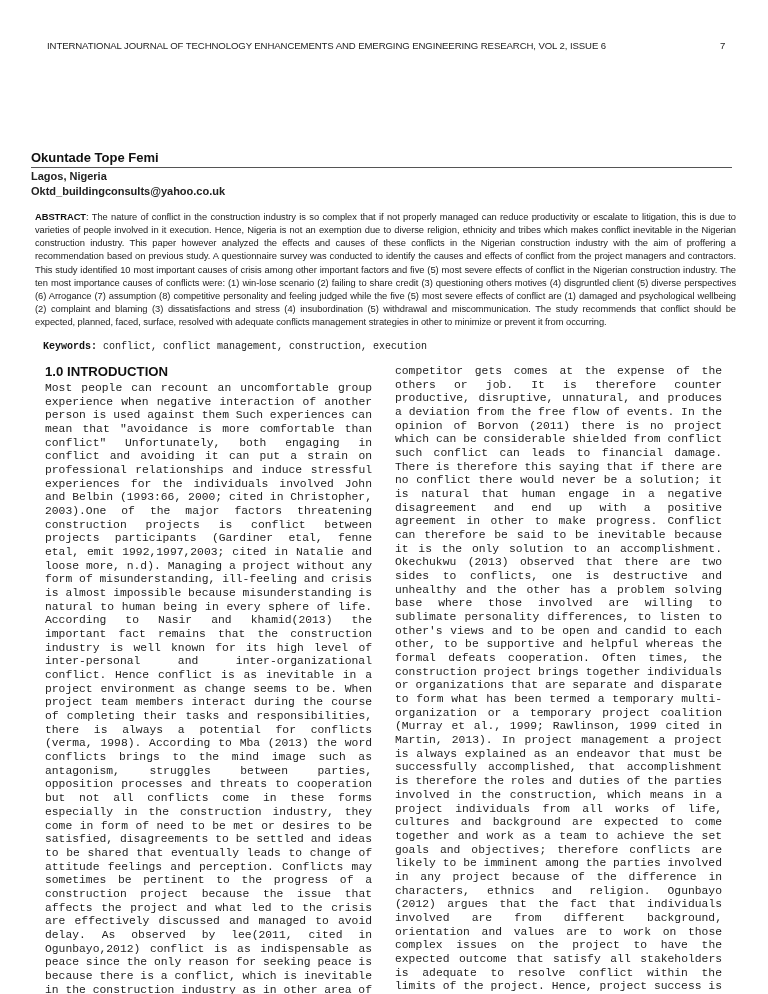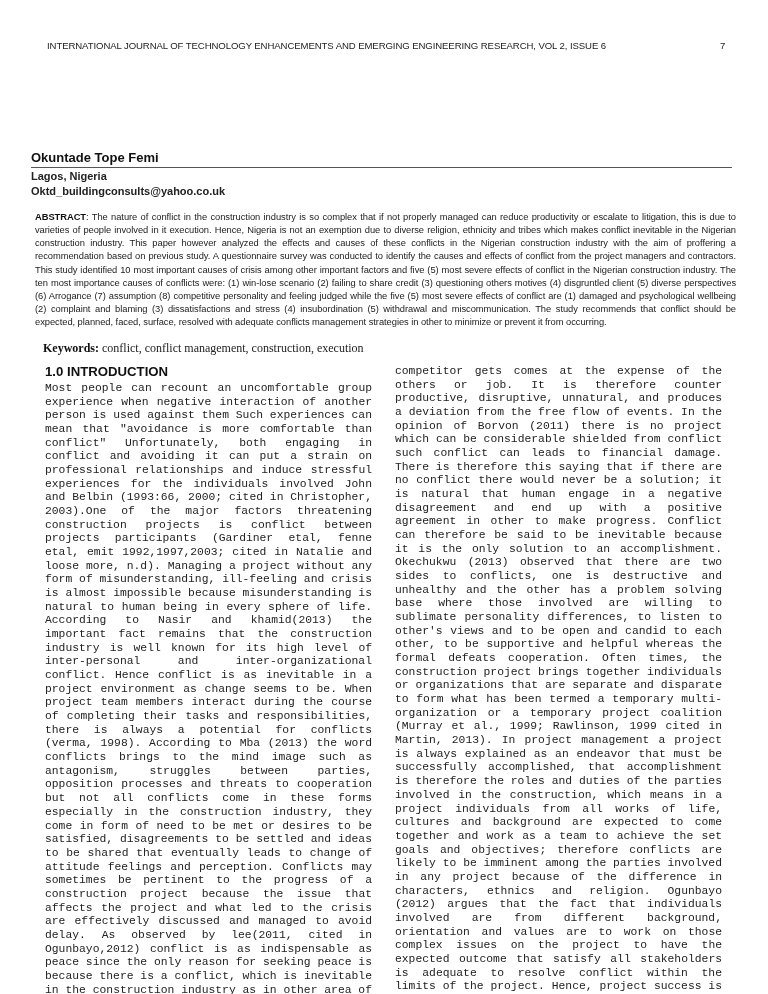--- a/index.html
+++ b/index.html
@@ -9,21 +9,21 @@
     .running-head .line1 { display: block; white-space: nowrap; margin-left: 16px; }
     .running-head .line2 { display: block; }
     .page-number { position: absolute; left: 480px; top: 40px; width: 10px; font-family: "Liberation Sans", sans-serif; font-size: 9.6px; color: #222; }
     .title { position: absolute; left: 30px; top: 70px; width: 700px; font-family: "Liberation Sans", sans-serif; font-size: 34.5px; line-height: 39px; color: #111; text-align: justify; text-align-last: left; letter-spacing: -0.5px; }
     .title-l1 { display: block; text-align: justify; text-align-last: justify; }
     .author { position: absolute; left: 31px; top: 150px; font-family: "Liberation Sans", sans-serif; font-size: 13px; font-weight: bold; color: #111; }
     .rule { position: absolute; left: 31px; top: 167px; width: 701px; height: 0; border-top: 1px solid #555; }
     .affil { position: absolute; left: 31px; top: 169px; font-family: "Liberation Sans", sans-serif; font-size: 11px; line-height: 15px; color: #222; font-weight: bold; }
     .abstract { position: absolute; left: 35px; top: 211px; width: 701px; font-family: "Liberation Sans", sans-serif; font-size: 9.35px; line-height: 13.15px; color: #222; text-align: justify; letter-spacing: -0.05px; }
     .abstract b { color: #111; }
-    .keywords { position: absolute; left: 31px; top: 341px; font-family: Liberation Serif, serif; font-size: 12px; color: #222; padding-left: 12px; }
+    .keywords { position: absolute; left: 31px; top: 341px; font-family: Liberation Mono, monospace; font-size: 10px; color: #222; padding-left: 12px; }
     .keywords b { color: #111; }
     .col { position: absolute; width: 327px; font-family: Liberation Mono, monospace; font-size: 11.35px; line-height: 13.67px; color: #222; text-align: justify; }
     .col-left { left: 45px; top: 382px; }
     .col-right { left: 395px; top: 365px; }
     .section-heading { position: absolute; left: 45px; top: 364px; font-family: "Liberation Sans", sans-serif; font-size: 13.2px; font-weight: bold; color: #111; }
     .footer { position: absolute; left: 0; top: 960px; width: 768px; text-align: center; font-family: "Liberation Sans", sans-serif; font-size: 9px; color: #222; }
   </style>
 </head>
 <body>
 

